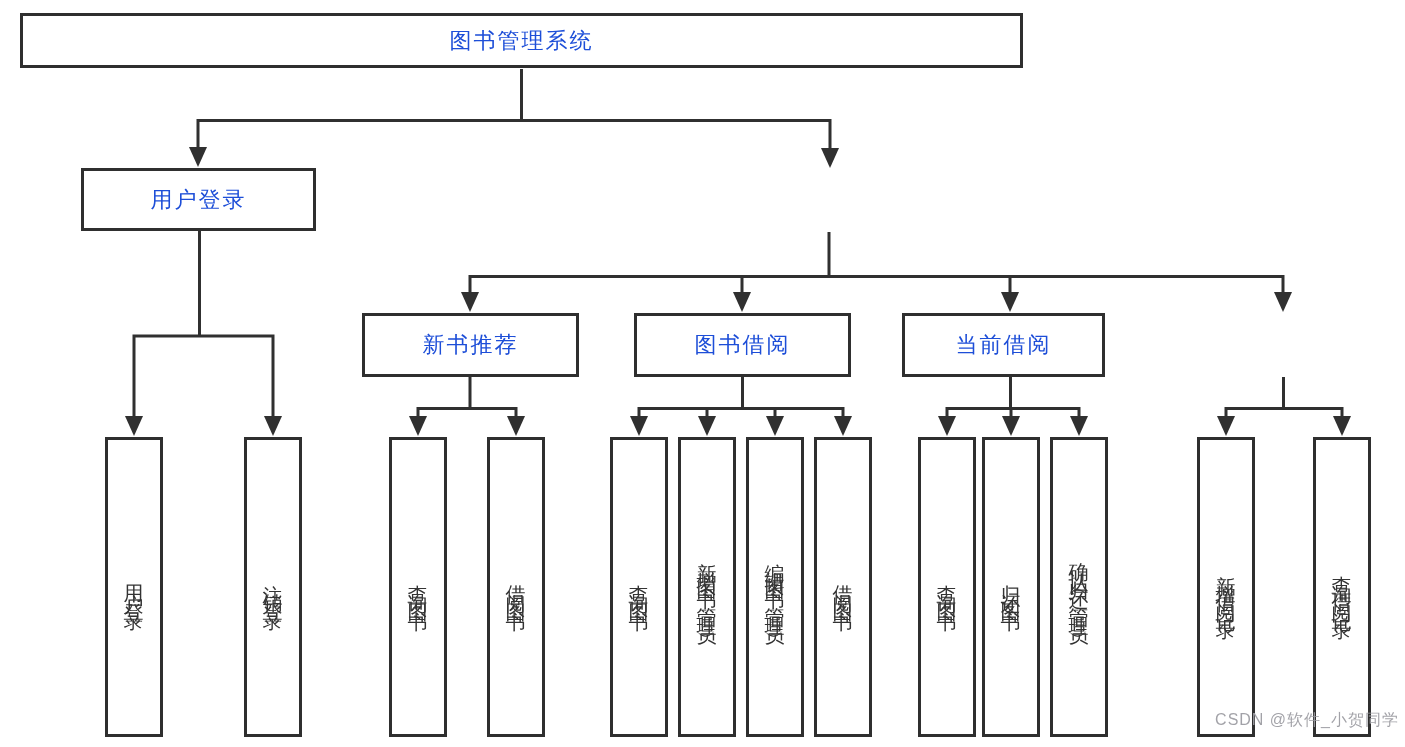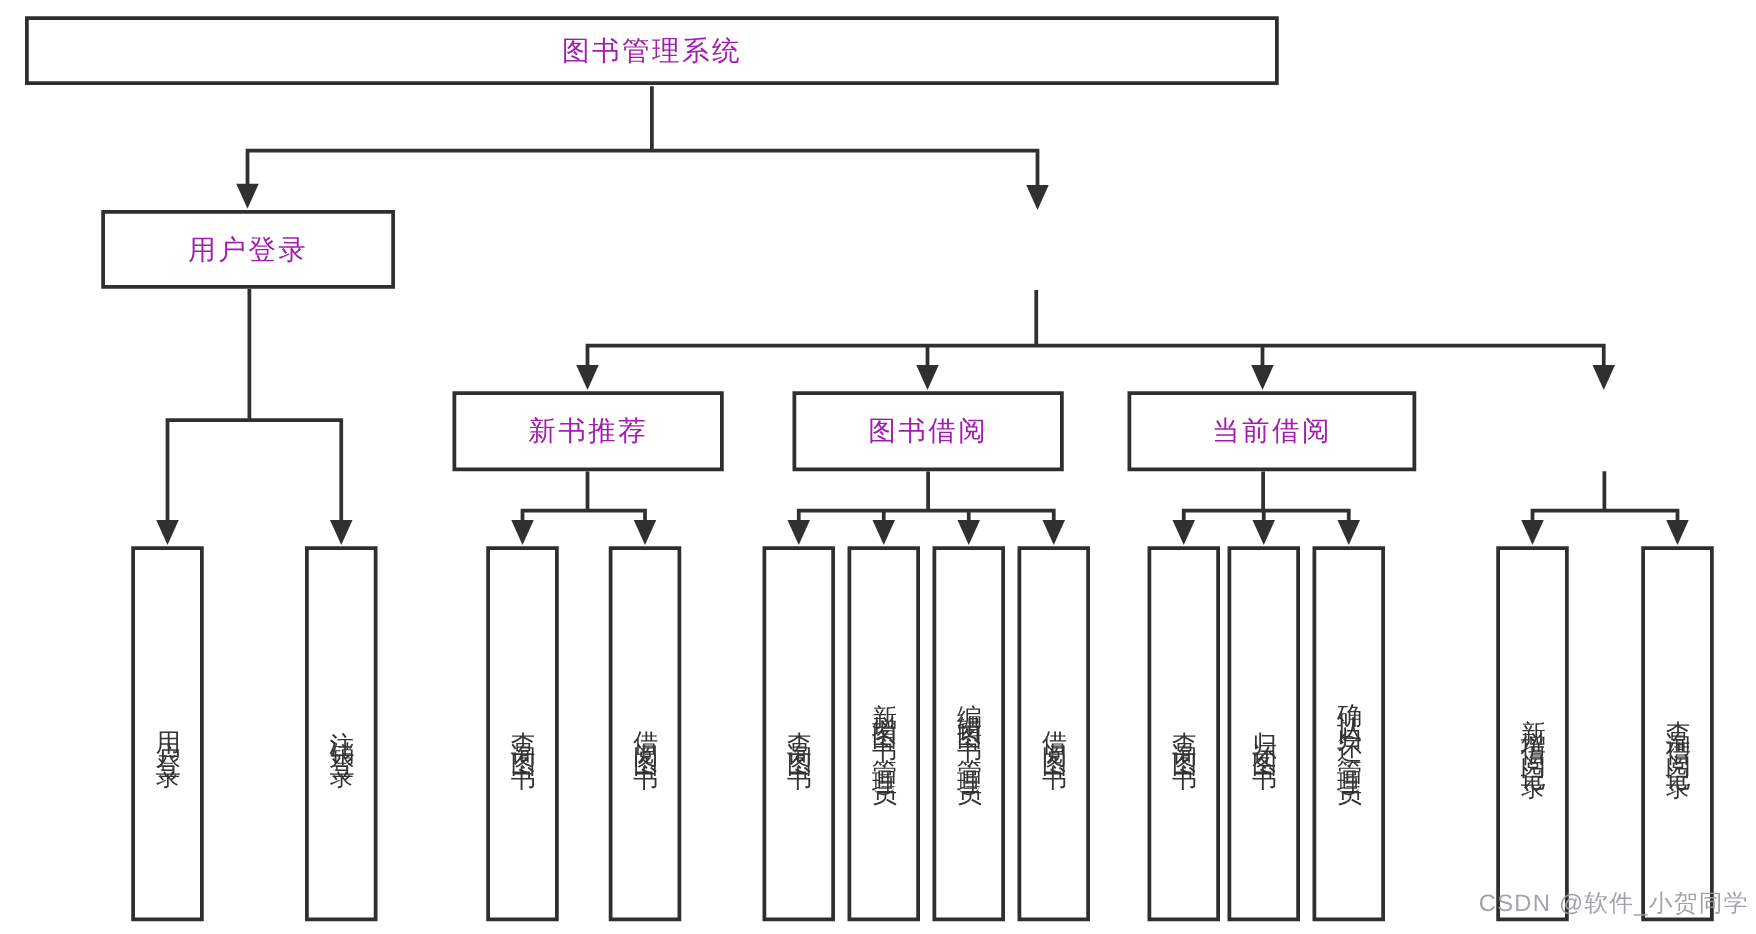--- a/index.html
+++ b/index.html
@@ -7,33 +7,33 @@
     position:relative;width:1405px;height:747px;background:#ffffff;overflow:hidden;
     font-family:"Liberation Sans","DejaVu Sans",sans-serif;
   }
   .connectors{position:absolute;left:0;top:0;z-index:1;}
   .connectors path{stroke:#303030;stroke-width:3;fill:none;}
   .connectors polygon{fill:#303030;stroke:none;}
   .hbox{
     position:absolute;box-sizing:border-box;z-index:2;
     background:#ffffff;border:3px solid #2f2f2f;
     display:flex;align-items:center;justify-content:center;
-    font-size:22px;letter-spacing:2px;color:#a21caf;white-space:nowrap;
+    font-size:22px;letter-spacing:2px;color:#1d4ed8;white-space:nowrap;
   }
   .vbox{
     position:absolute;box-sizing:border-box;z-index:2;
     top:437px;width:58px;height:300px;
     background:#ffffff;border:3px solid #2f2f2f;
     display:flex;align-items:center;justify-content:center;
     writing-mode:vertical-rl;text-orientation:mixed;
     font-size:20px;line-height:1;letter-spacing:9px;color:#333333;
   }
   .watermark{
     position:absolute;right:6px;top:710px;z-index:5;
-    font-size:19px;letter-spacing:1px;color:#9e9ea4;opacity:.95;white-space:nowrap;
+    font-size:16px;letter-spacing:1px;color:#9e9ea4;opacity:.95;white-space:nowrap;
   }
 </style>
 </head>
 <body>
 
 <div class="canvas">
 
   <svg class="connectors" width="1405" height="747" viewBox="0 0 1405 747">
     <g>
       <path d="M521.5 69 V122 M196.5 120.5 H831.5 M198 120.5 V149 M830 120.5 V150"></path>
@@ -76,21 +76,21 @@
       <polygon points="1333,416 1351,416 1342,436"></polygon>
     </g>
   </svg>
 
   <div class="hbox" style="left:20px;top:13px;width:1003px;height:55px;">图书管理系统</div>
 
   <div class="hbox" style="left:81px;top:168px;width:235px;height:63px;">用户登录</div>
 
   <div class="hbox" style="left:362px;top:313px;width:217px;height:64px;">新书推荐</div>
   <div class="hbox" style="left:634px;top:313px;width:217px;height:64px;">图书借阅</div>
-  <div class="hbox" style="left:902px;top:313px;width:231px;height:64px;">当前借阅</div>
+  <div class="hbox" style="left:902px;top:313px;width:203px;height:64px;">当前借阅</div>
 
   <div class="vbox" style="left:105px;">用户登录</div>
   <div class="vbox" style="left:244px;">注销登录</div>
 
   <div class="vbox" style="left:389px;">查询图书</div>
   <div class="vbox" style="left:487px;">借阅图书</div>
 
   <div class="vbox" style="left:610px;">查询图书</div>
   <div class="vbox" style="left:678px;">新增图书（管理员）</div>
   <div class="vbox" style="left:746px;">编辑图书（管理员）</div>

